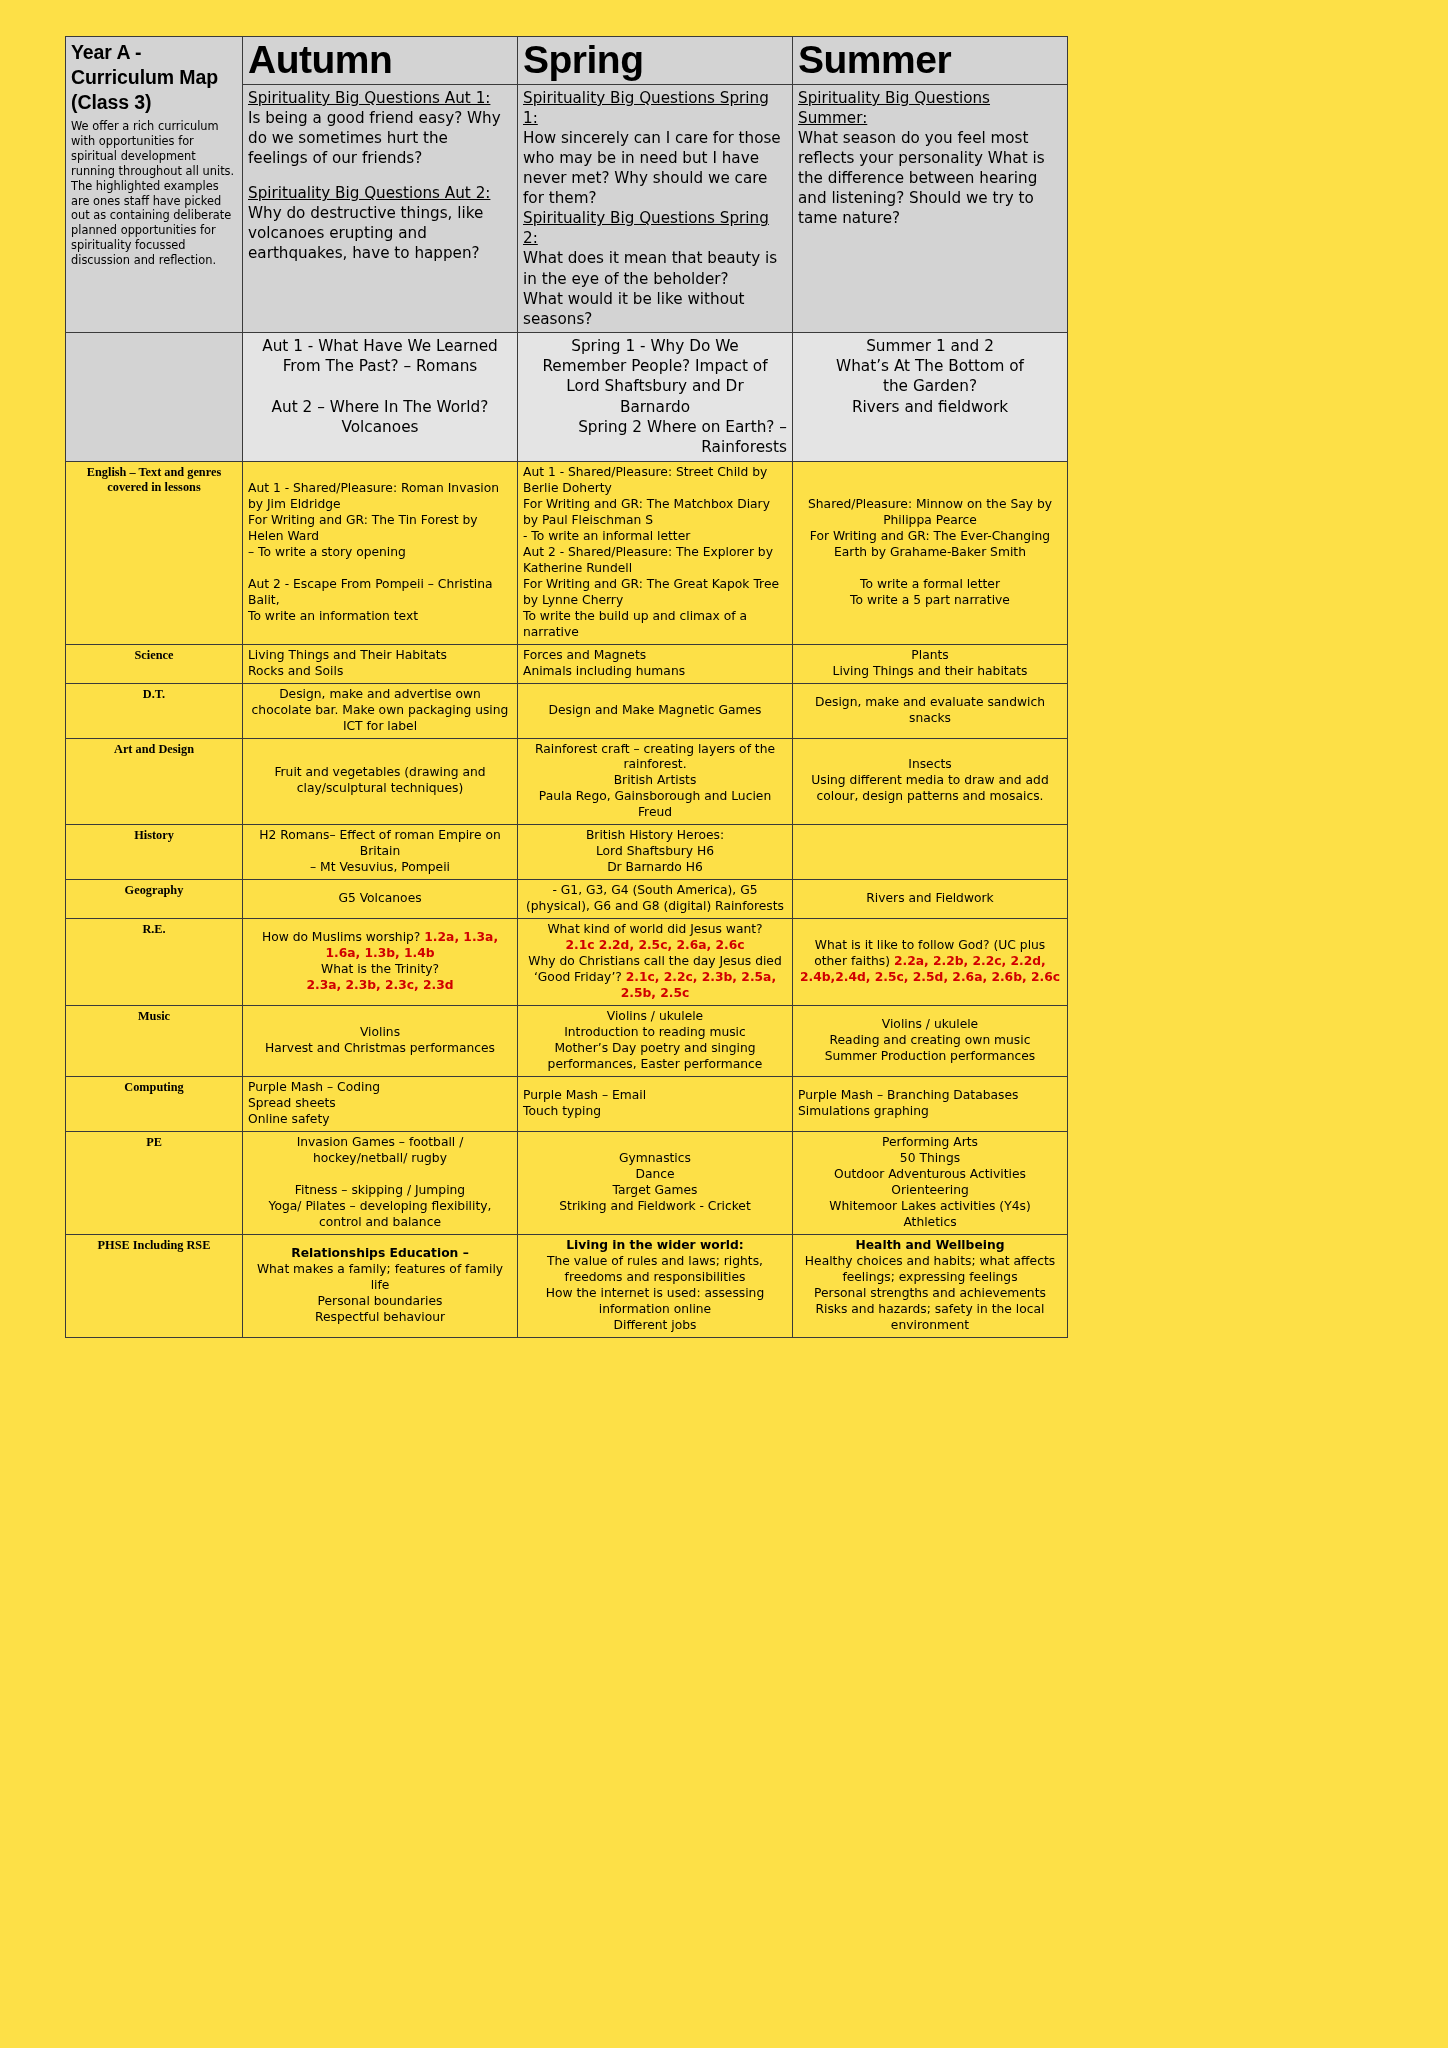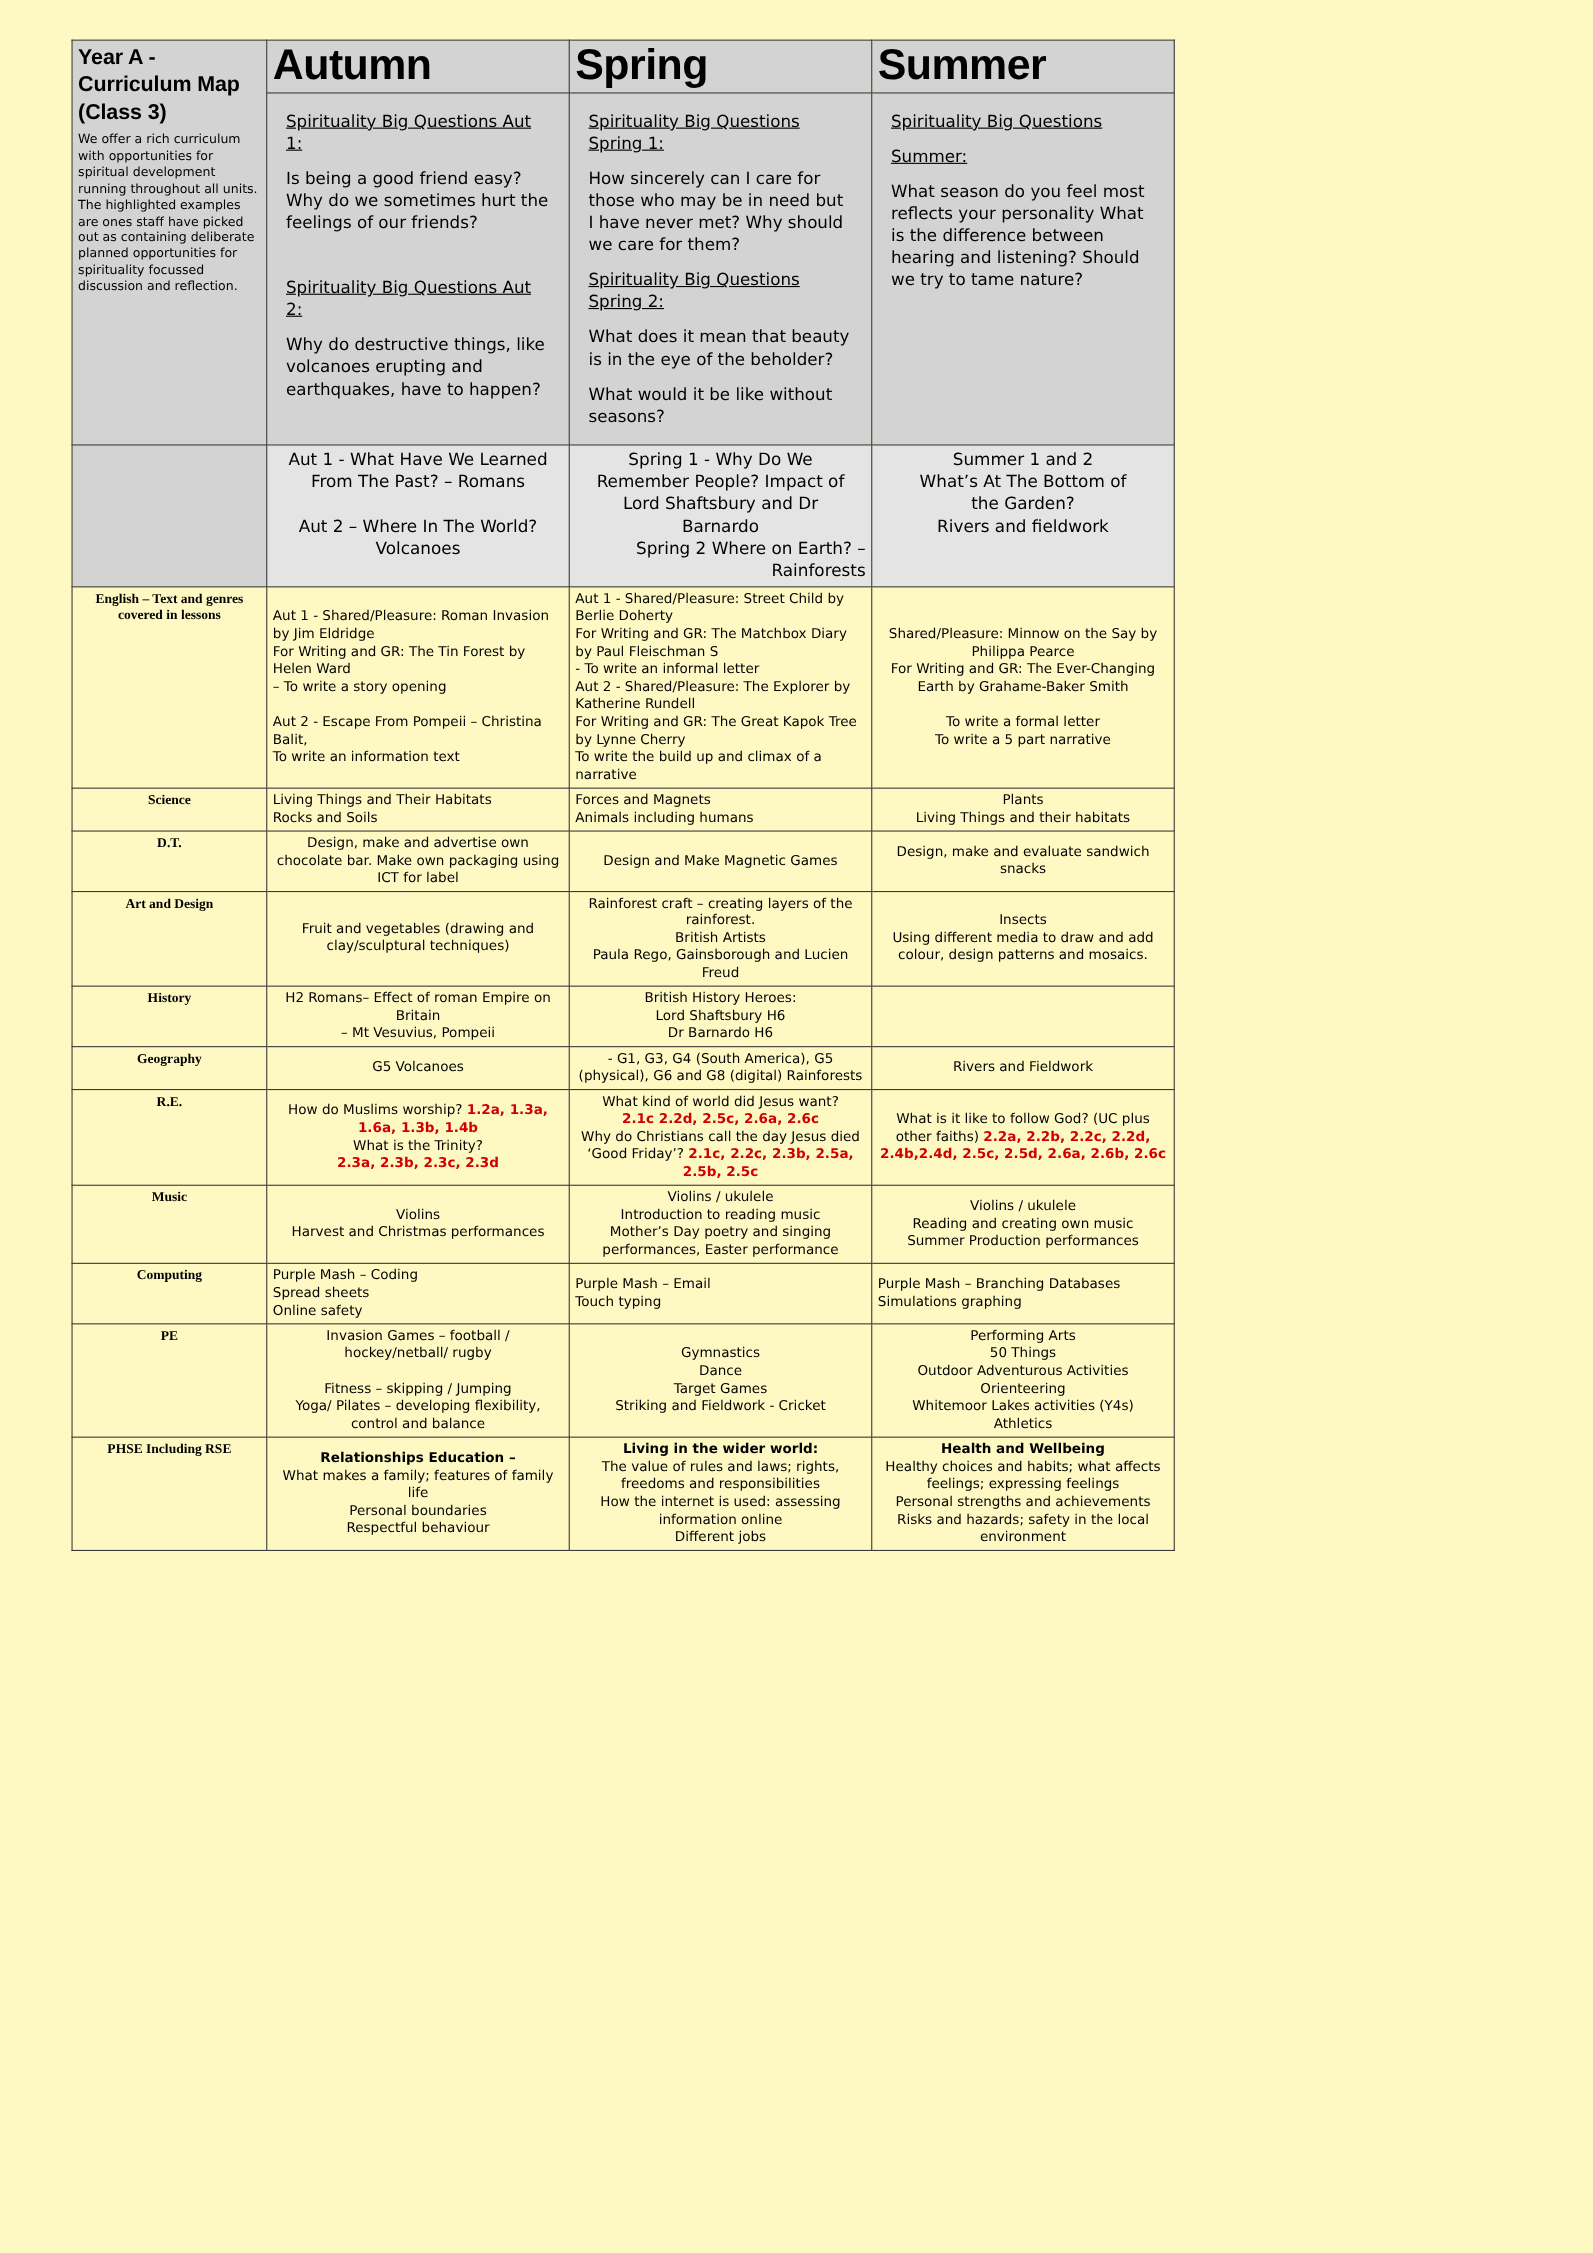--- a/index.html
+++ b/index.html
@@ -12,21 +12,21 @@
     height: 2048px;
     font-family: "DejaVu Sans", sans-serif;
     color: #000;
     position: relative;
   }
   .page {
     position: absolute;
     left: 0; top: 0;
     width: 1448px;
     height: 2048px;
-    background: #fef9c3;
+    background: #fde047;
   }
   table.cmap {
     position: absolute;
     left: 65px;
     top: 36px;
     width: 983px;
     border-collapse: collapse;
     table-layout: fixed;
   }
   table.cmap td {
@@ -71,21 +71,21 @@
     font-weight: bold;
     font-size: 39px;
     line-height: 1.05;
     letter-spacing: -0.5px;
   }
   .spirit-cell {
     background: #d3d3d3;
     padding: 5px 7px 8px 7px;
   }
   .spirit-cell p {
-    margin: 12px;
+    margin: 0;
     font-size: 15.2px;
     line-height: 1.32;
   }
   .u { text-decoration: underline; }
   .spacer-line { height: 15px; }
 
   .topic-cell {
     background: #e4e4e4;
     text-align: center;
     padding: 6px 8px 10px 8px;

